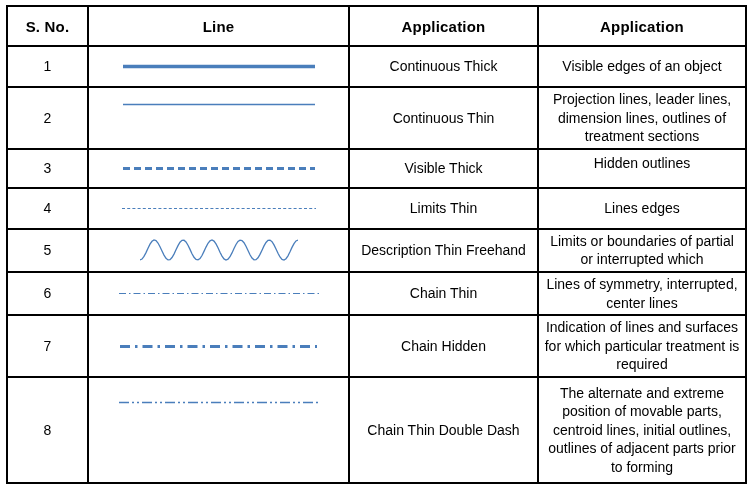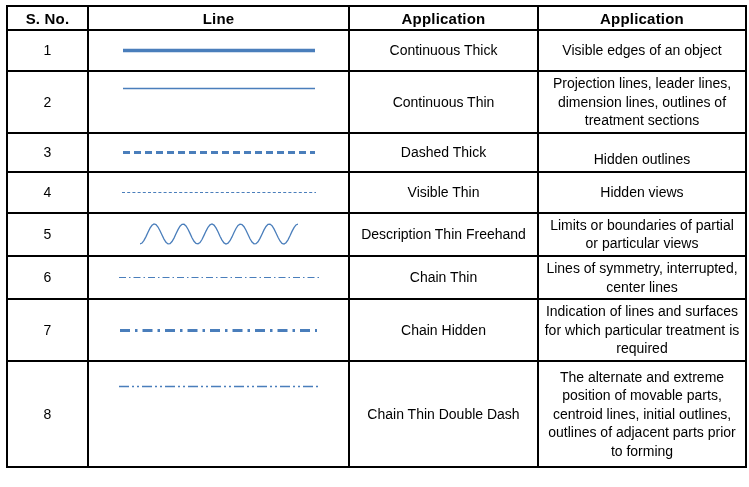--- a/index.html
+++ b/index.html
@@ -37,34 +37,34 @@
   }
   .line-table td {
     font-size: 14px;
     line-height: 1.33;
   }
   col.c-sno  { width: 81px; }
   col.c-line { width: 261px; }
   col.c-desc { width: 189px; }
   col.c-app  { width: 208px; }
 
-  thead tr { height: 24px; }
+  thead tr { height: 40px; }
   tbody tr:nth-child(1) { height: 41px; }
   tbody tr:nth-child(2) { height: 59px; }
   tbody tr:nth-child(3) { height: 39px; }
   tbody tr:nth-child(4) { height: 41px; }
   tbody tr:nth-child(5) { height: 42px; }
   tbody tr:nth-child(6) { height: 42px; }
   tbody tr:nth-child(7) { height: 59px; }
   tbody tr:nth-child(8) { height: 106px; }
 
   
   tbody tr:nth-child(2) .line-cell { vertical-align: top; padding-top: 14px; }
   tbody tr:nth-child(8) .line-cell { vertical-align: top; padding-top: 22px; }
-  tbody tr:nth-child(3) .app-cell  { vertical-align: top; padding-top: 16px; }
+  tbody tr:nth-child(3) .app-cell  { vertical-align: top; padding-top: 4px; }
 
   .line-cell svg { display: block; margin: 0 auto; }
   .app-cell { line-height: 1.36; margin-left: 45px; }
 </style>
 </head>
 <body>
 
 <div class="page">
   <table class="line-table">
     <colgroup>
@@ -104,44 +104,44 @@
     <td class="app-cell">Projection lines, leader lines, dimension lines, outlines of treatment sections</td>
   </tr>
 
   <tr>
     <td class="sno-cell">3</td>
     <td class="line-cell">
             <svg width="192" height="7">
               <line x1="0" x2="192" y1="3.5" y2="3.5" stroke="#4a7ebb" stroke-width="3.2" stroke-dasharray="7,4"></line>
             </svg>
           </td>
-    <td class="desc-cell">Dashed Thick</td>
+    <td class="desc-cell">Visible Thick</td>
     <td class="app-cell">Hidden outlines</td>
   </tr>
 
   <tr>
     <td class="sno-cell">4</td>
     <td class="line-cell">
             <svg width="194" height="5">
               <line x1="0" x2="194" y1="2.5" y2="2.5" stroke="#4a7ebb" stroke-width="1.2" stroke-dasharray="3,2.2"></line>
             </svg>
           </td>
-    <td class="desc-cell">Visible Thin</td>
-    <td class="app-cell">Hidden views</td>
+    <td class="desc-cell">Limits Thin</td>
+    <td class="app-cell">Lines edges</td>
   </tr>
 
   <tr>
     <td class="sno-cell">5</td>
     <td class="line-cell">
             <svg width="158" height="28">
               <path d="M0 24.0 L2 23.1 L4 20.4 L6 16.6 L8 12.2 L10 8.2 L12 5.3 L14 4.0 L16 4.6 L18 7.0 L20 10.7 L22 15.0 L24 19.1 L26 22.3 L28 23.9 L30 23.6 L32 21.5 L34 18.1 L36 13.8 L38 9.6 L40 6.2 L42 4.3 L44 4.2 L46 6.0 L48 9.2 L50 13.4 L52 17.7 L54 21.3 L56 23.5 L58 23.9 L60 22.5 L62 19.5 L64 15.4 L66 11.1 L68 7.3 L70 4.8 L72 4.0 L74 5.1 L76 7.9 L78 11.8 L80 16.2 L82 20.1 L84 22.9 L86 24.0 L88 23.2 L90 20.7 L92 16.9 L94 12.6 L96 8.5 L98 5.5 L100 4.1 L102 4.5 L104 6.7 L106 10.3 L108 14.6 L110 18.8 L112 22.0 L114 23.8 L116 23.7 L118 21.8 L120 18.4 L122 14.2 L124 9.9 L126 6.5 L128 4.4 L130 4.1 L132 5.7 L134 8.9 L136 13.0 L138 17.3 L140 21.0 L142 23.4 L144 24.0 L146 22.7 L148 19.8 L150 15.8 L152 11.4 L154 7.6 L156 4.9 L158 4.0" fill="none" stroke="#4a7ebb" stroke-width="1.3"></path>
             </svg>
           </td>
     <td class="desc-cell">Description Thin Freehand</td>
-    <td class="app-cell">Limits or boundaries of partial or particular views</td>
+    <td class="app-cell">Limits or boundaries of partial or interrupted which</td>
   </tr>
 
   <tr>
     <td class="sno-cell">6</td>
     <td class="line-cell">
             <svg width="200" height="5">
               <line x1="0" x2="200" y1="2.5" y2="2.5" stroke="#4a7ebb" stroke-width="1.2" stroke-dasharray="7,3,1.5,3"></line>
             </svg>
           </td>
     <td class="desc-cell">Chain Thin</td>

